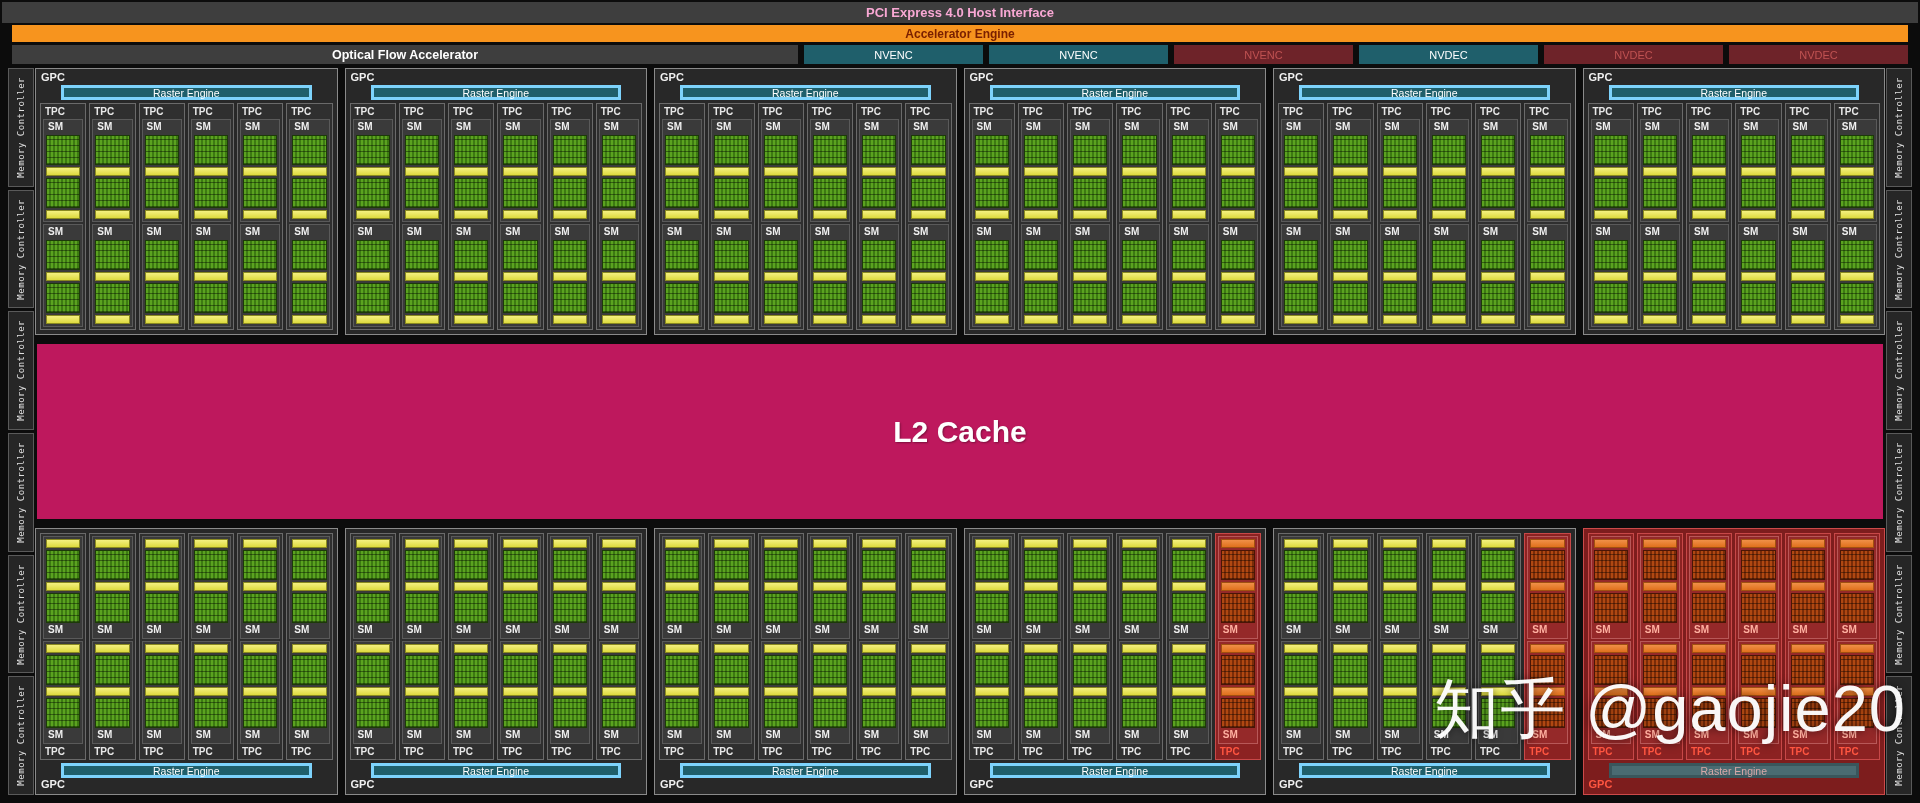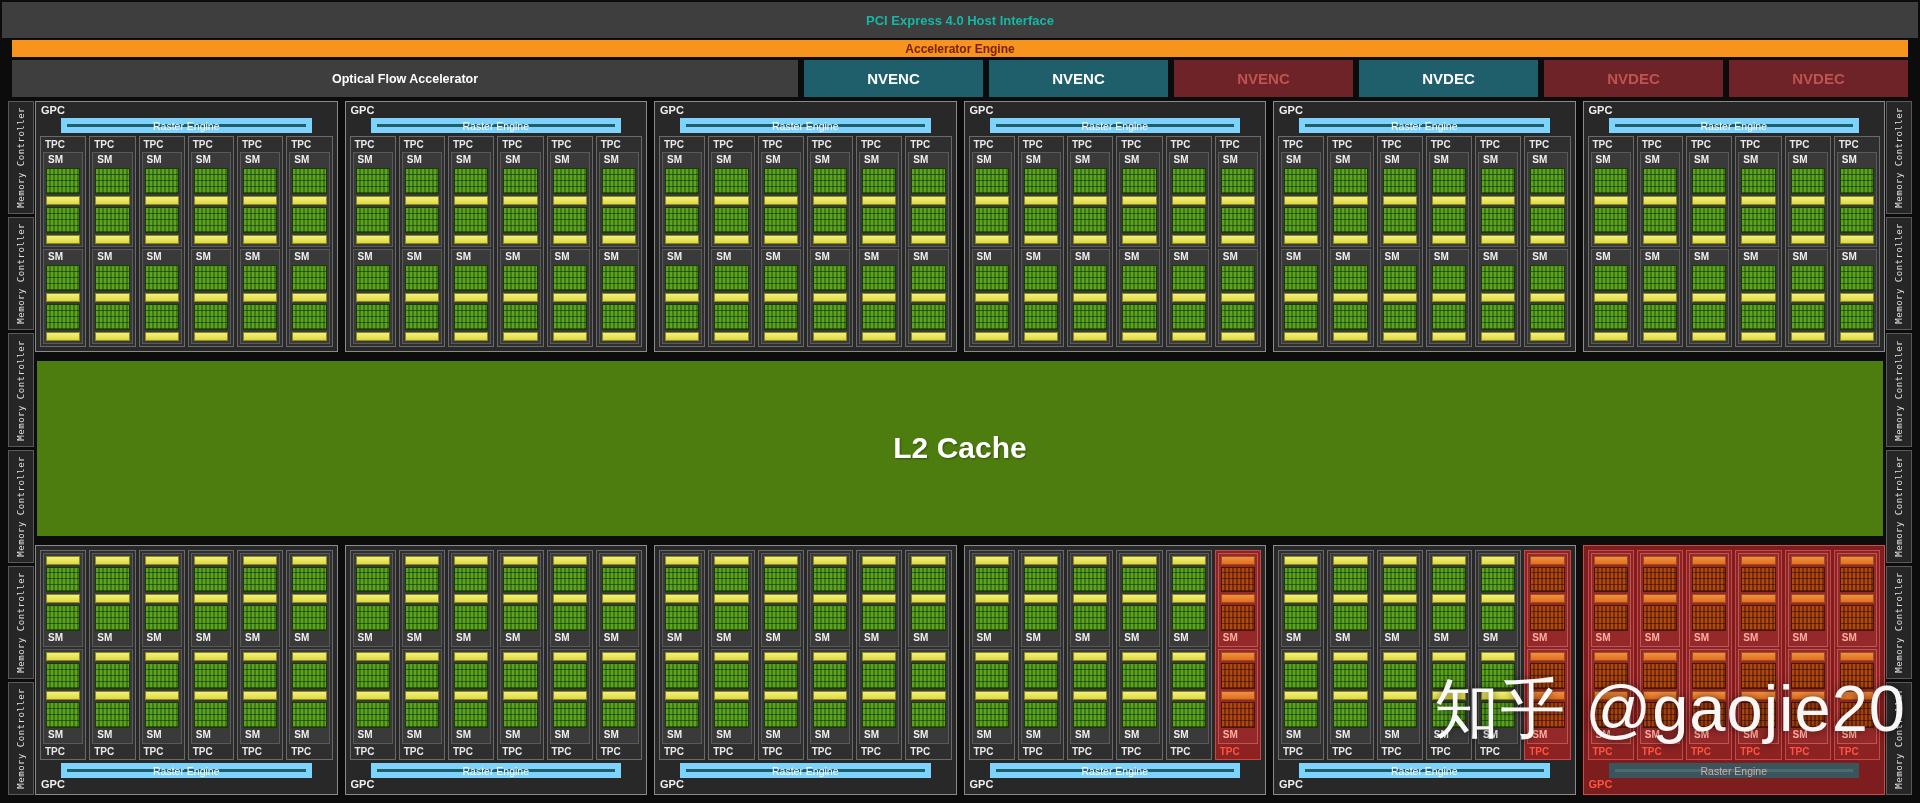--- a/index.html
+++ b/index.html
@@ -1,35 +1,35 @@
 <!DOCTYPE html>
 <html><head>
 <meta charset="utf-8">
 <style>
   *{box-sizing:border-box;margin:0;padding:0}
   html,body{background:#000}
   .chip{width:1920px;height:803px;background:#0c0c0c;position:relative;display:flex;flex-direction:column;font-family:"Liberation Sans",sans-serif;overflow:hidden}
-  .pci-bar{height:36px;margin:2px 2px 0;background:#3e3e3e;color:#14b8a6;font-size:13px;font-weight:bold;display:flex;align-items:center;justify-content:center}
+  .pci-bar{height:21px;margin:2px 2px 0;background:#3e3e3e;color:#f9a8d4;font-size:13px;font-weight:bold;display:flex;align-items:center;justify-content:center}
   .giga-bar{height:17px;margin:2px 12px 0;background:#f7941e;color:#7a2000;font-size:12px;font-weight:bold;display:flex;align-items:center;justify-content:center}
-  .codec-row{height:37px;margin:3px 12px 0;display:flex;gap:6px}
+  .codec-row{height:19px;margin:3px 12px 0;display:flex;gap:6px}
   .ofa{flex:0 0 786px;background:#3e3e3e;color:#fff;font-weight:bold;font-size:12.5px;display:flex;align-items:center;justify-content:center}
-  .codec{flex:1;display:flex;align-items:center;justify-content:center;font-size:15px;font-weight:bold}
+  .codec{flex:1;display:flex;align-items:center;justify-content:center;font-size:11px;font-weight:normal}
   .codec.on{background:#1f5f6b;color:#fff}
   .codec.off{background:#6e2329;color:#c05252}
   .body-row{flex:1;display:flex;margin:4px 8px 8px;gap:1px}
   .mc-strip{width:26px;display:flex;flex-direction:column;gap:3px}
   .mc-seg{flex:1;border:1px solid #5a5a5a;background:#262626;display:flex;align-items:center;justify-content:center}
   .mc-text{writing-mode:vertical-rl;transform:rotate(180deg);font-family:"DejaVu Sans Mono",monospace;font-size:9px;color:#e0e0e0;letter-spacing:.5px;white-space:nowrap}
   .center{flex:1;display:flex;flex-direction:column;min-width:0}
   .gpc-row{flex:1;display:flex;gap:7px}
-  .l2{height:175px;margin:9px 2px;background:#4d7c0f;display:flex;align-items:center;justify-content:center;color:#fff;font-size:30px;font-weight:bold;text-shadow:1px 1px 2px rgba(0,0,0,.35)}
+  .l2{height:175px;margin:9px 2px;background:#be185d;display:flex;align-items:center;justify-content:center;color:#fff;font-size:30px;font-weight:bold;text-shadow:1px 1px 2px rgba(0,0,0,.35)}
   .gpc{flex:1;border:1px solid #8a8a8a;background:#282828;display:flex;flex-direction:column;padding:2px 3px;min-width:0}
   .gpc.mirror{flex-direction:column-reverse}
   .gpc-label{height:14px;font-size:11px;font-weight:bold;color:#f0f0f0;padding-left:2px;flex:0 0 auto}
-  .raster{height:15px;flex:0 0 15px;margin:0 22px 3px;background:#1f5f6b;border:6px solid #7dd3fc;color:#fff;font-size:10.5px;display:flex;align-items:center;justify-content:center}
+  .raster{height:15px;flex:0 0 15px;margin:0 22px 3px;background:#1f5f6b;border:3px solid #7dd3fc;color:#fff;font-size:10.5px;display:flex;align-items:center;justify-content:center}
   .gpc.mirror .raster{margin:3px 22px 0}
   .tpc-row{flex:1;display:flex;gap:3px;padding:0 1px 2px;min-height:0}
   .gpc.mirror .tpc-row{padding:2px 1px 0}
   .tpc{flex:1;border:1px solid #6a6a6a;background:#2f2f2f;display:flex;flex-direction:column;padding:1px;min-width:0}
   .tpc.mirror{flex-direction:column-reverse}
   .tpc-label{height:13px;flex:0 0 13px;font-size:10px;font-weight:bold;color:#e8e8e8;display:flex;align-items:center;padding-left:3px}
   .sm{flex:1;margin:1px;border:1px solid #5a5a5a;background:#3a3a3a;display:flex;flex-direction:column;padding:1px 2px;min-height:0}
   .sm.mirror{flex-direction:column-reverse}
   .sm-label{height:13px;flex:0 0 13px;font-size:10px;font-weight:bold;color:#f0f0f0;padding-left:2px}
   .blk-g{flex:1;margin:1px 0;border:1px solid #1c3a08;min-height:0;

